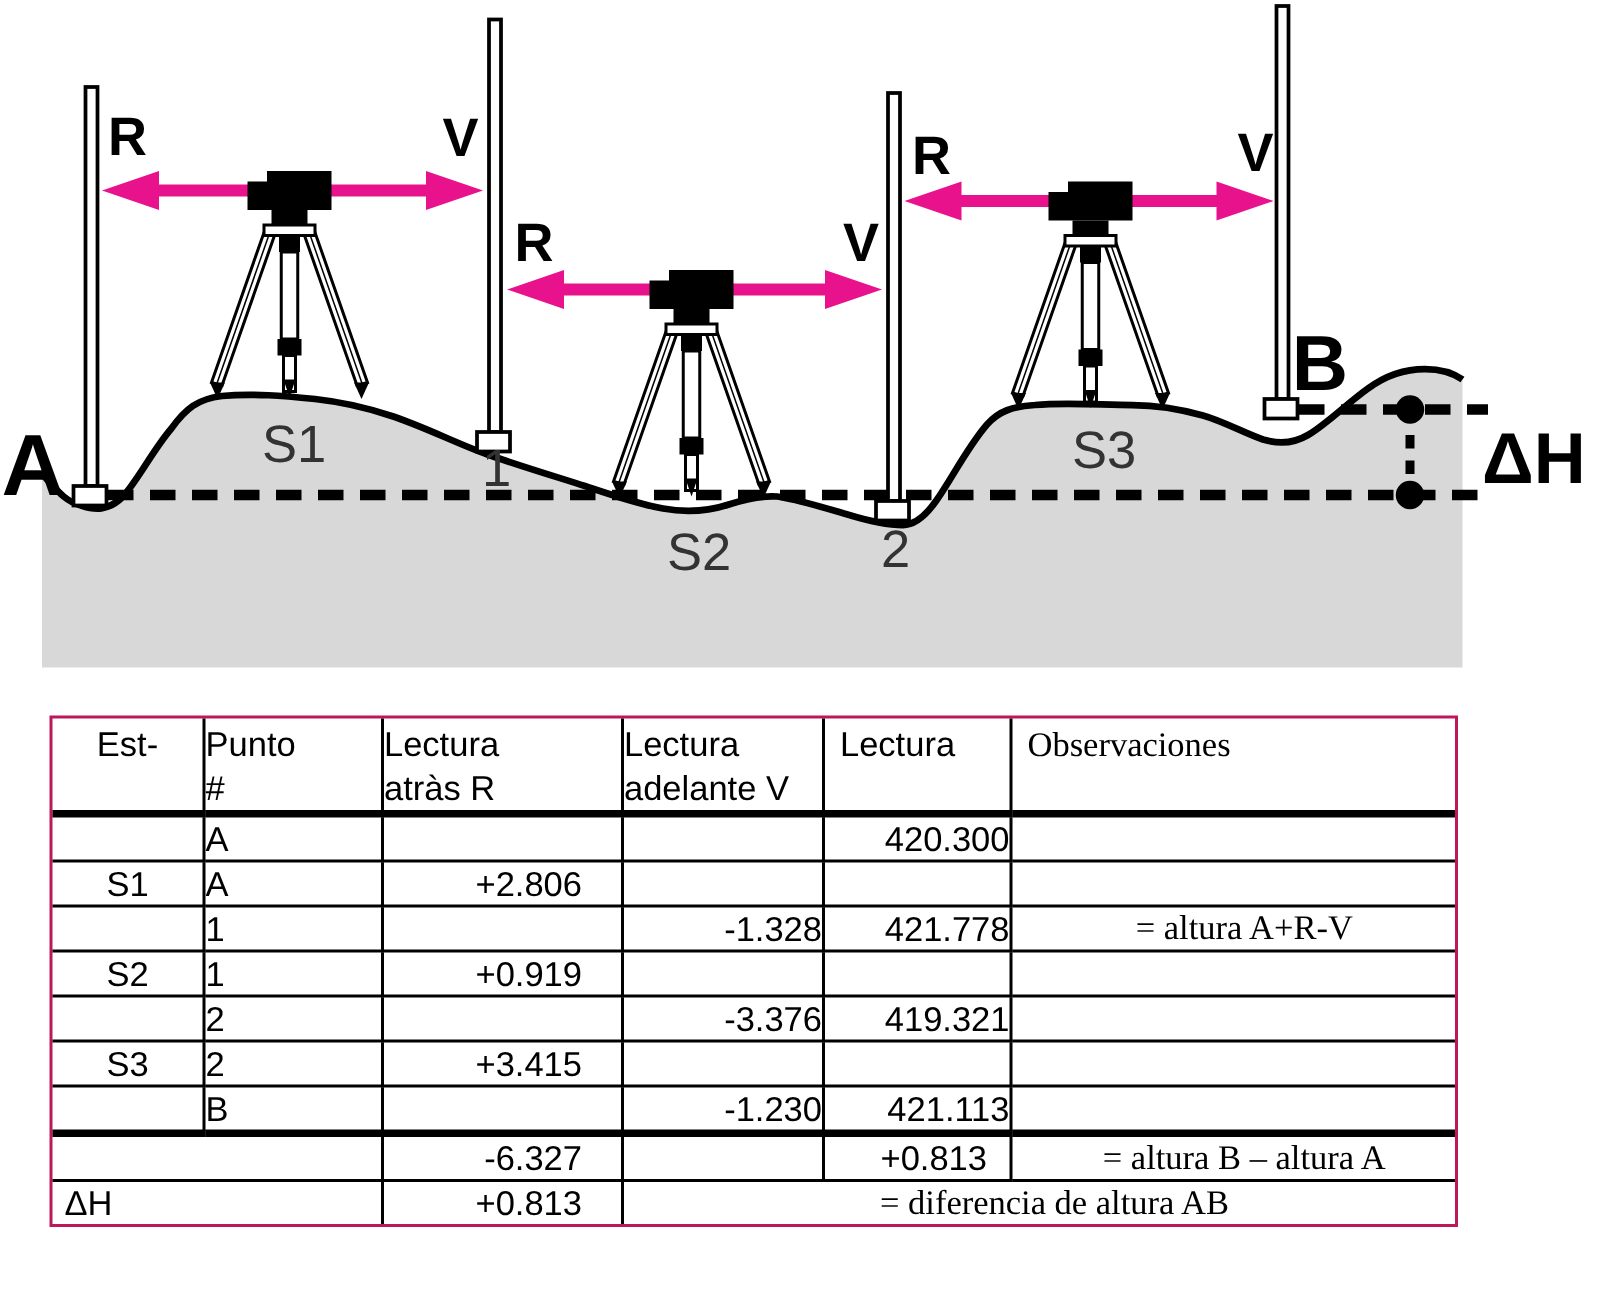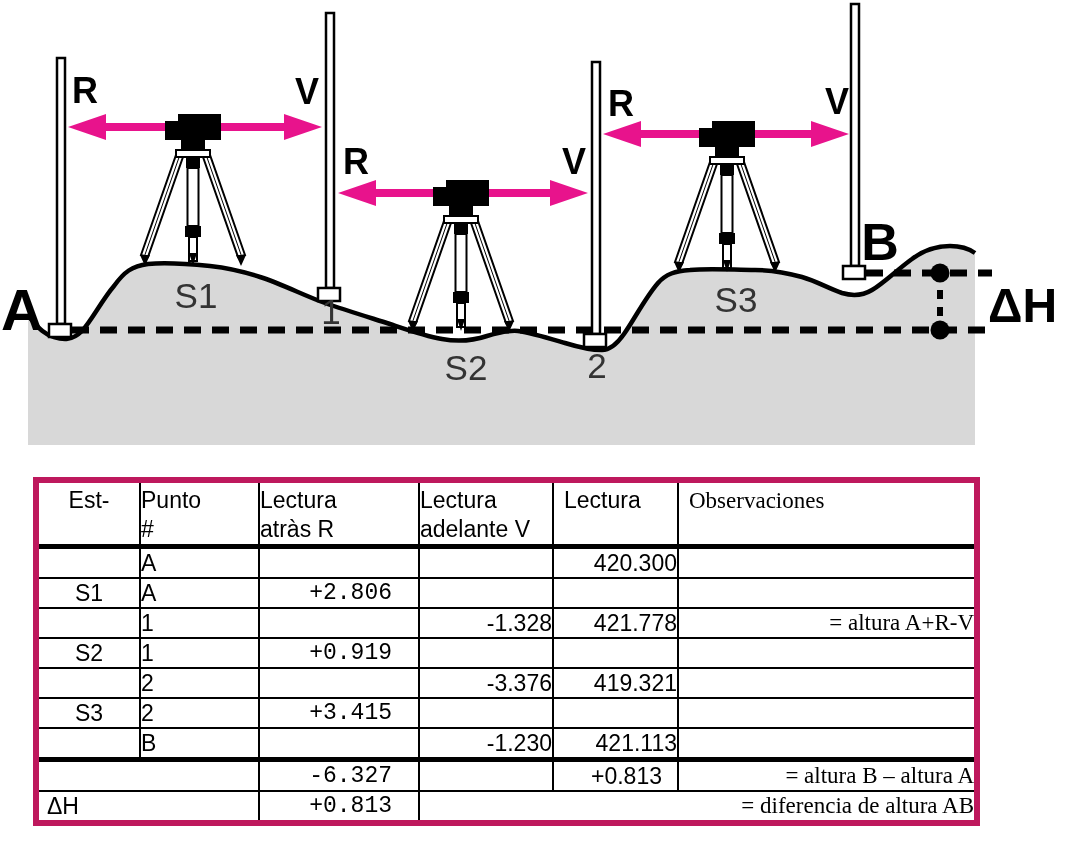--- a/index.html
+++ b/index.html
@@ -18,40 +18,40 @@
   .rod{fill:#fff;stroke:#000;stroke-width:2.5;}
   .lbl-big{font-size:58px;font-weight:bold;}
   .lbl-b{font-size:52px;font-weight:bold;}
   .lbl-rv{font-size:36px;font-weight:bold;}
   .lbl-st{font-size:35px;fill:#333;}
   .lbl-dh{font-size:48px;font-weight:bold;}
   text{font-family:"Liberation Sans",sans-serif;}
   
   #level-table{
     position:absolute;left:33px;top:477px;width:935px;
-    border-collapse:separate;border-spacing:0;border:6px solid #be185d;
+    border-collapse:separate;border-spacing:0;border:2px solid #be185d;
     table-layout:fixed;font-size:23px;
   }
   #level-table td,#level-table th{
     border-right:2px solid #000;border-bottom:2px solid #000;
     padding:0;height:28px;overflow:hidden;white-space:nowrap;
     font-weight:normal;vertical-align:middle;
   }
   #level-table .last-col{border-right:none;font-family:Liberation Serif, serif;}
   #level-table thead th{
     vertical-align:top;height:56px;line-height:29px;padding-top:3px;
     border-bottom:5px solid #000;
   }
   #level-table .c-est{text-align:center;}
   #level-table .c-punto{text-align:left;}
-  #level-table .c-atras{text-align:right;padding-right:26px;font-family:Liberation Mono, monospace;}
+  #level-table .c-atras{text-align:right;padding-right:26px;}
   #level-table .c-adelante{text-align:right;}
   #level-table .c-altura{text-align:right;}
   #level-table .c-altura-right{text-align:right;padding-right:15px;}
-  #level-table .c-obs{text-align:right;padding-left:14px;}
+  #level-table .c-obs{text-align:center;padding-left:14px;}
   #level-table .h-left{text-align:left;padding-left:10px;}
   #level-table .c-label{text-align:left;padding-left:8px;}
   #level-table tr.row-b td{border-bottom:5px solid #000;}
   #level-table tr.suma-1 td{border-bottom:none;}
   #level-table tr.delta td{border-bottom:none;}
 </style>
 </head>
 <body>
 
 <svg id="diagram" viewBox="0 0 1074 465">

